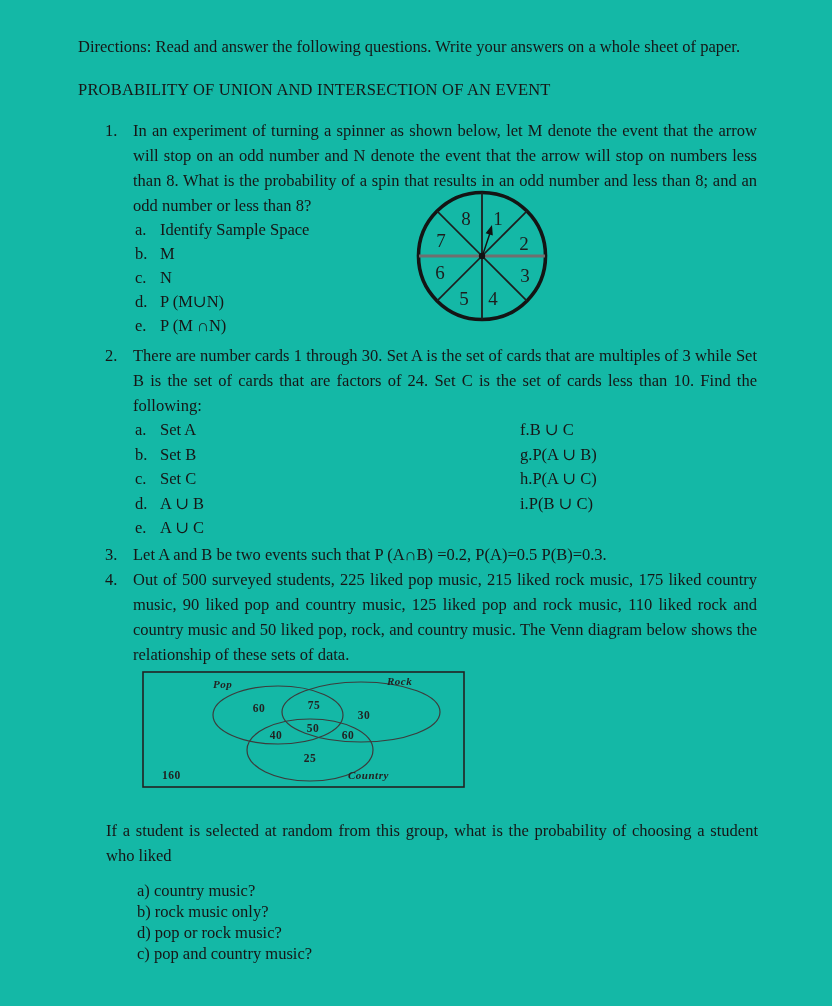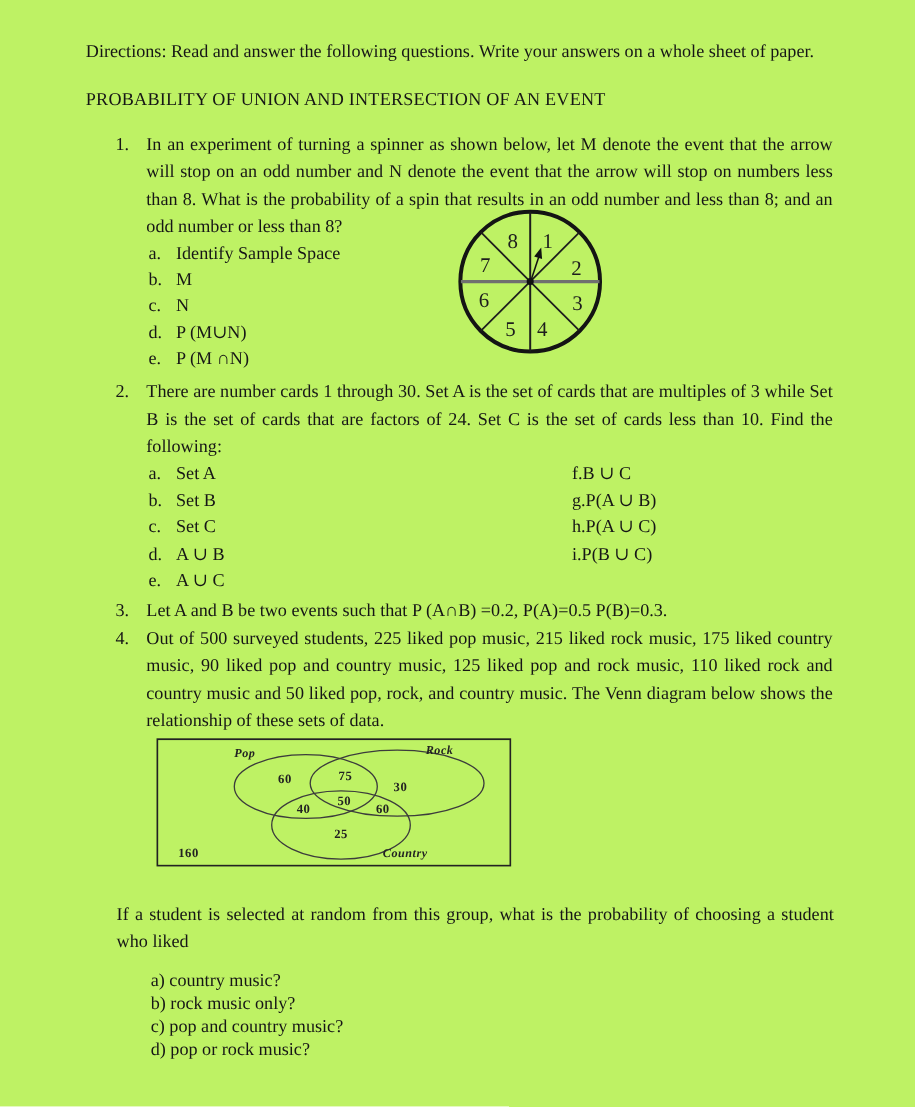--- a/index.html
+++ b/index.html
@@ -1,21 +1,21 @@
 <!DOCTYPE html>
 <html><head>
 <meta charset="utf-8">
 <style>
   * { margin: 0; padding: 0; box-sizing: border-box; }
   html, body { background: #ffffff; }
   .page {
     position: relative;
     width: 832px;
     height: 1006px;
-    background: #bef264;
+    background: #14b8a6;
     font-family: "Liberation Serif", "DejaVu Serif", serif;
     font-size: 16.5px;
     line-height: 25px;
     color: #161616;
     padding: 34px 75px 10px 78px;
     overflow: hidden;
   }
   .justify { text-align: justify; }
   .heading { margin-top: 18px; letter-spacing: 0.2px; }
   .question { display: flex; margin-left: 27px; }
@@ -183,18 +183,18 @@
       </div>
     </div>
   </div>
 
   <div class="followup justify">If a student is selected at random from this group, what is the probability of choosing a student who liked</div>
 
   <div class="bottom-list">
     <div class="bl-left">
       <div>a) country music?</div>
       <div>b) rock music only?</div>
+      <div>d) pop or rock music?</div>
       <div>c) pop and country music?</div>
-      <div>d) pop or rock music?</div>
     </div>
   </div>
 
 </div>
 
 </body></html>

